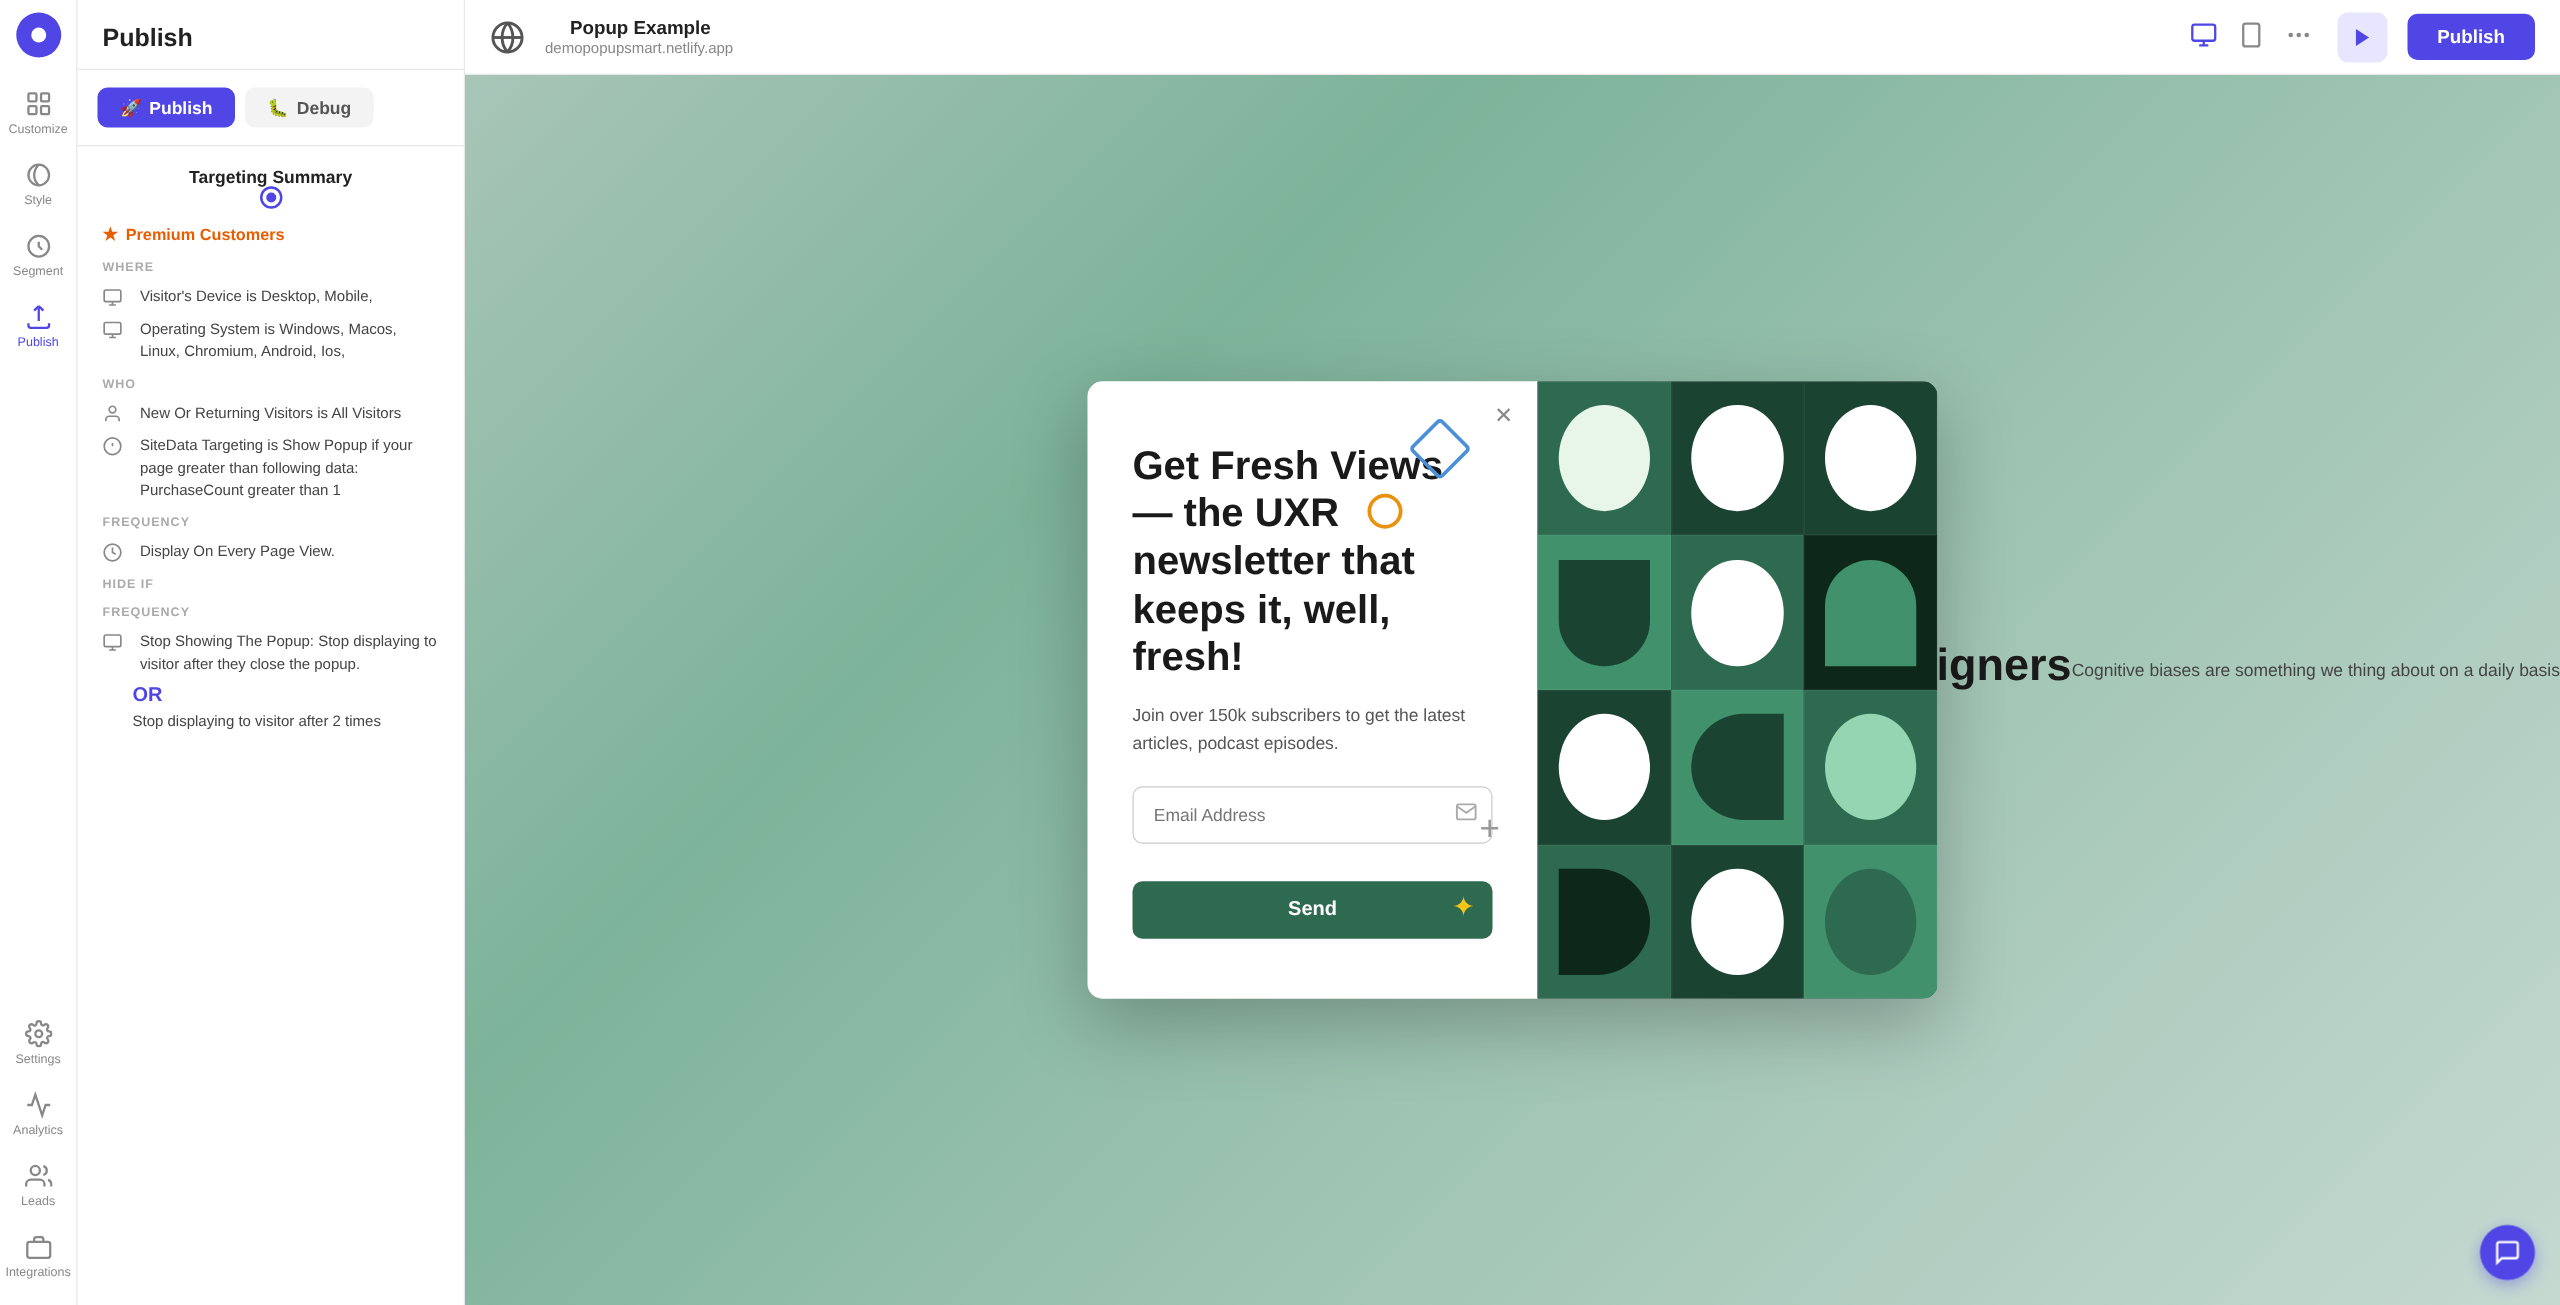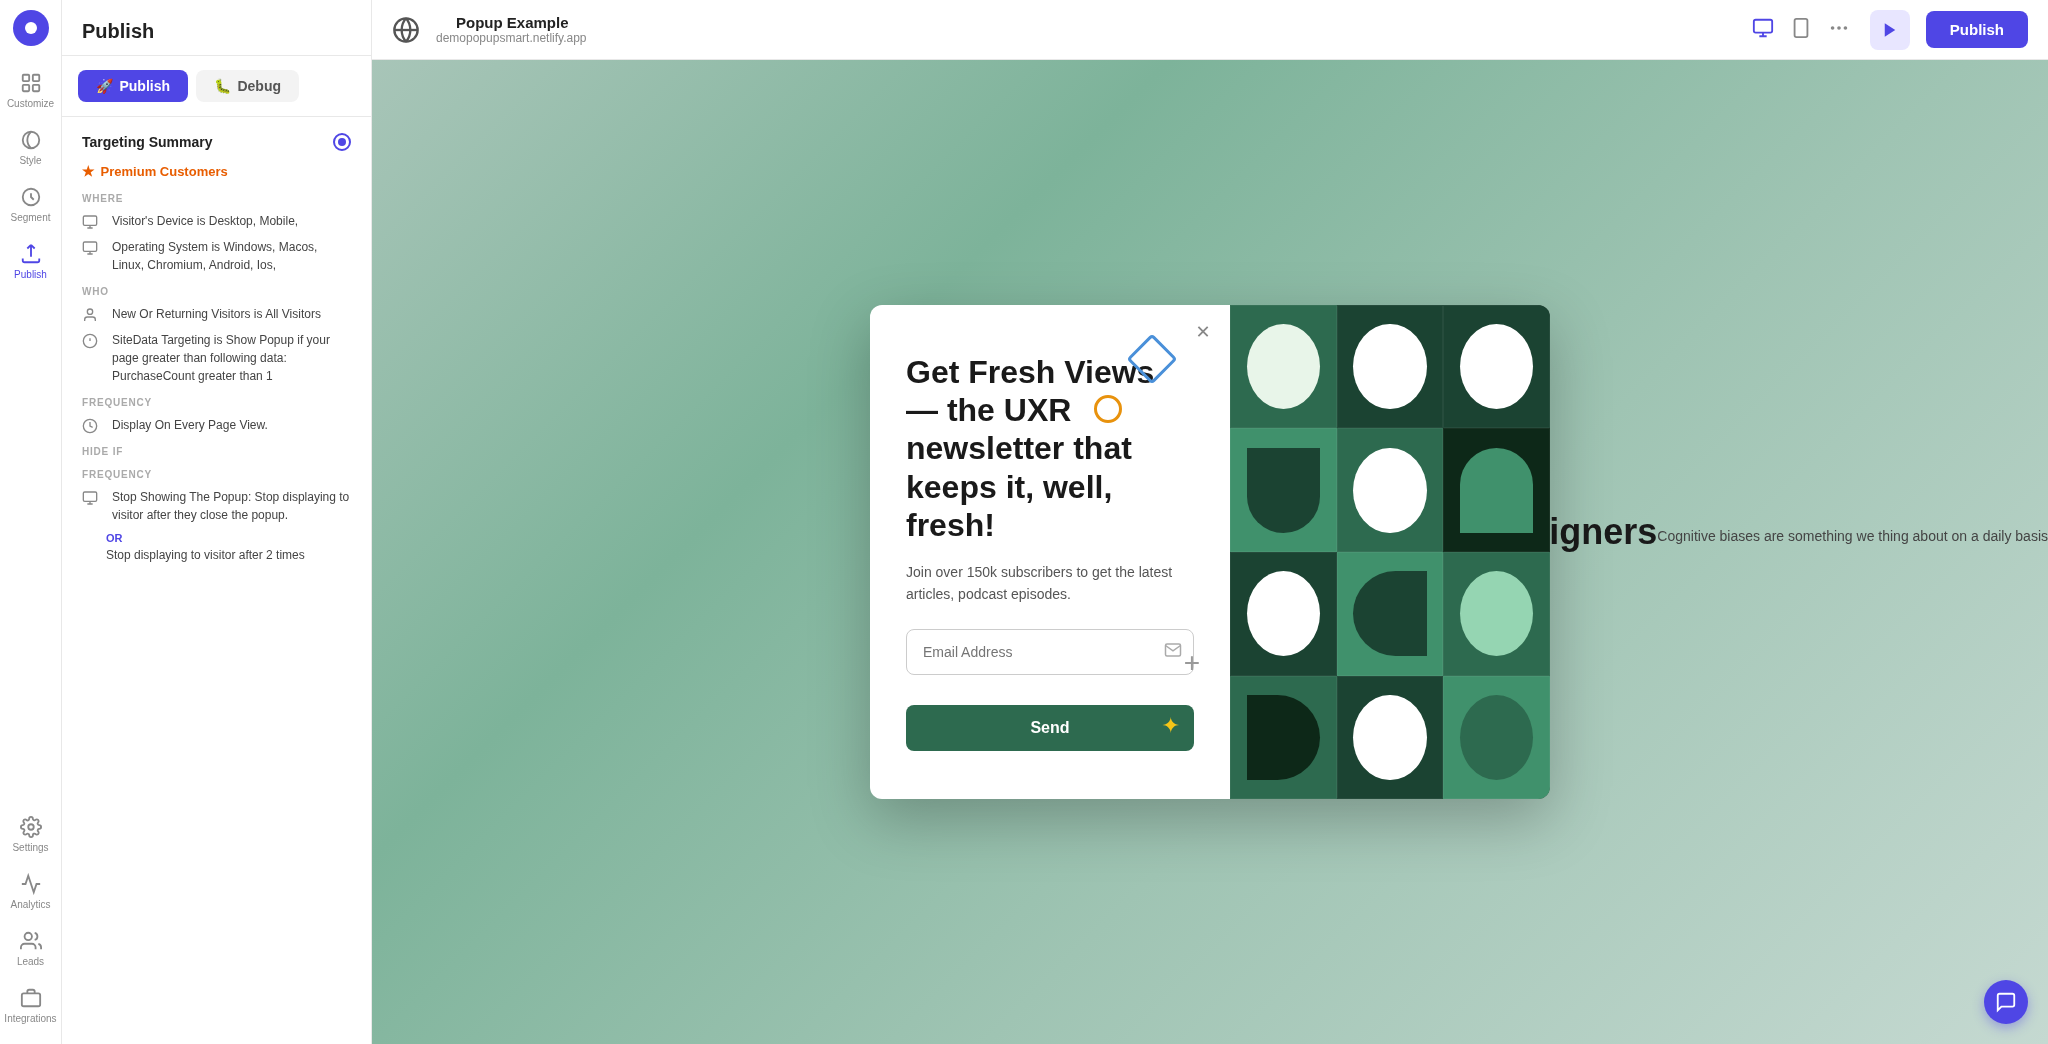--- a/index.html
+++ b/index.html
@@ -89,20 +89,21 @@
 
     .sidebar-content { padding: 16px 20px; }
     .targeting-summary-title {
       font-size: 14px;
       font-weight: 700;
       color: #222;
       margin-bottom: 12px;
       display: flex;
       align-items: center;
       justify-content: space-between;
+      flex-direction: column;
     }
     .targeting-summary-title .circle-indicator {
       width: 18px;
       height: 18px;
       border-radius: 50%;
       border: 2px solid #4f46e5;
       background: #fff;
       display: flex;
       align-items: center;
       justify-content: center;
@@ -139,21 +140,21 @@
       align-items: flex-start;
       gap: 14px;
       font-size: 12px;
       color: #444;
       margin-bottom: 8px;
       line-height: 1.5;
     }
     .info-row svg { width: 16px; height: 16px; flex-shrink: 0; margin-top: 2px; color: #888; }
     .info-text { color: #444; }
 
-    .or-text { color: #4f46e5; font-weight: 700; font-size: 11px; margin: 2px 0; margin-left: 24px; }
+    .or-text { color: #4f46e5; font-weight: 700; font-size: 16px; margin: 2px 0; margin-left: 24px; }
 
     
     .main-area {
       flex: 1;
       display: flex;
       flex-direction: column;
       overflow: hidden;
     }
 
     

